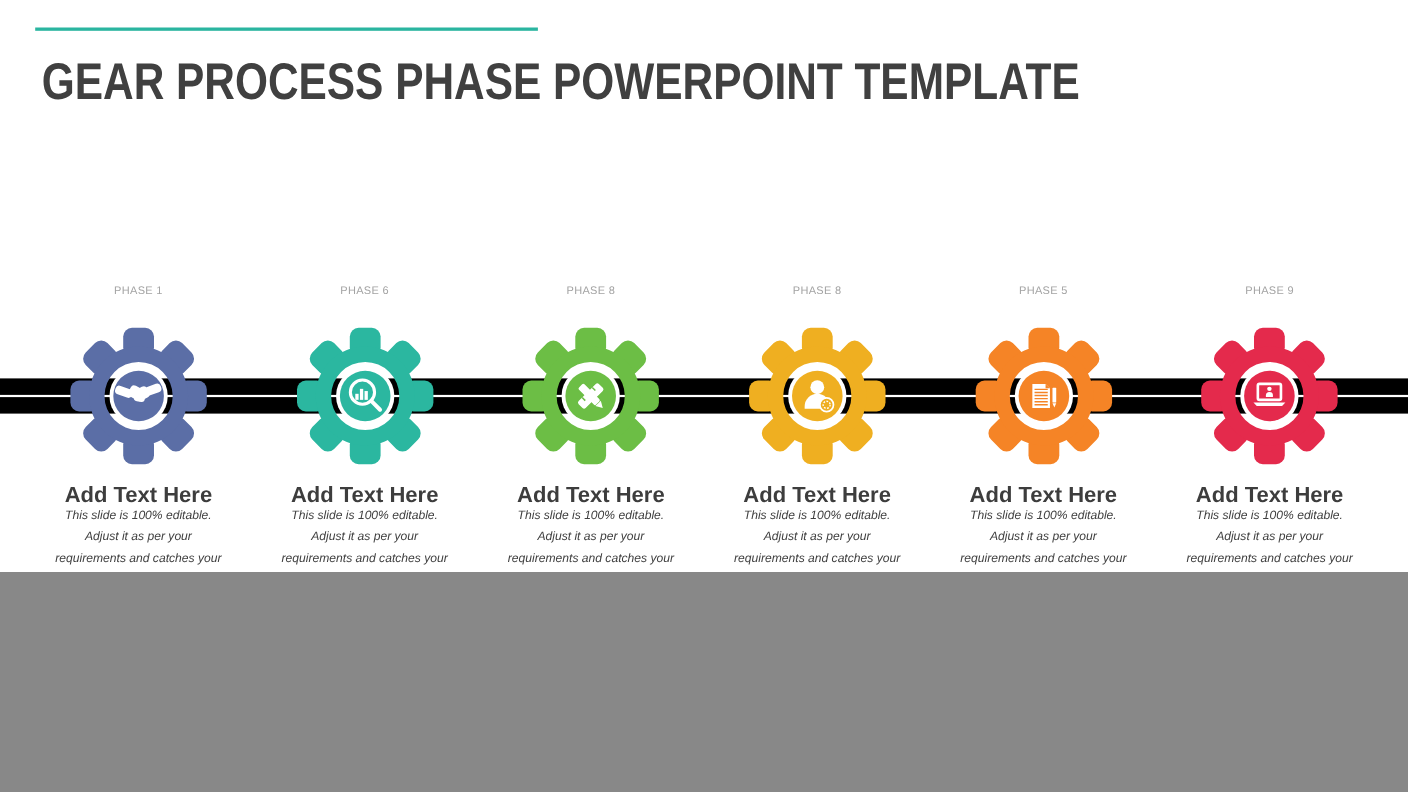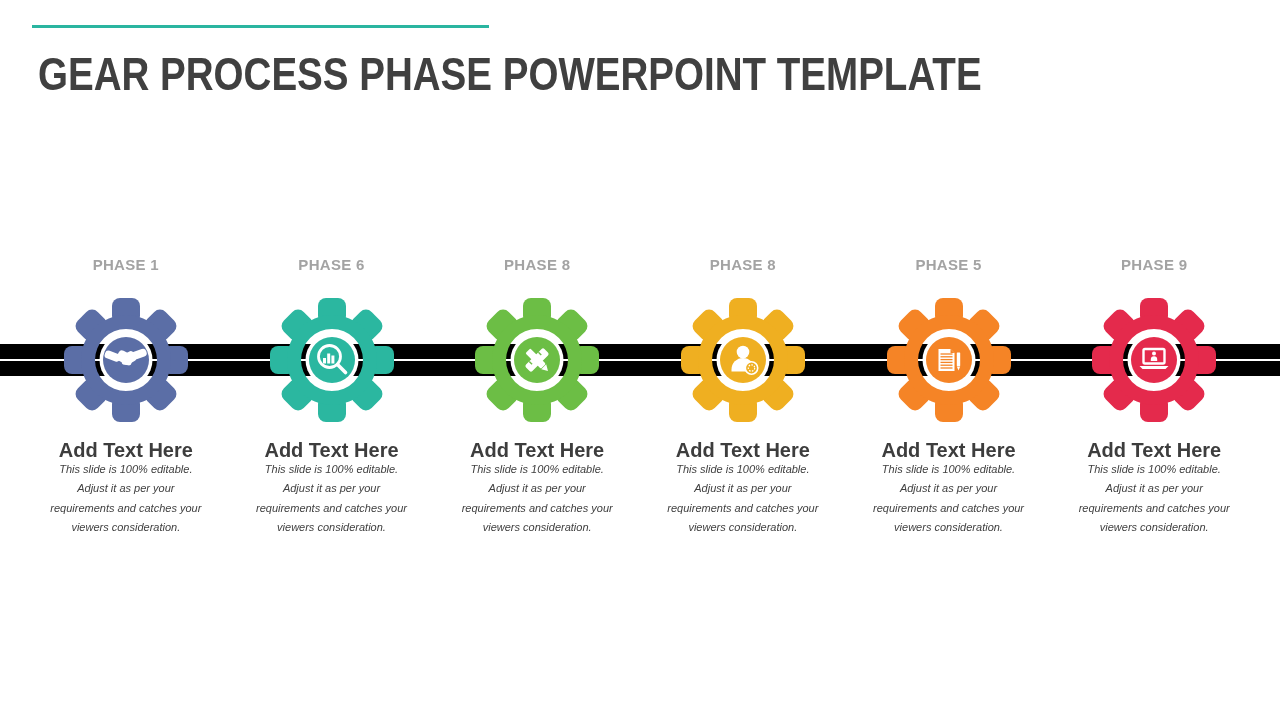--- a/index.html
+++ b/index.html
@@ -1,34 +1,34 @@
 <!DOCTYPE html>
 <html><head>
 <meta charset="utf-8">
 <style>
   html,body{margin:0;padding:0;background:#888;}
   #slide{
-    position:relative;width:1280px;height:720px;background:#ffffff;
+    position:relative;width:1280px;height:520px;background:#ffffff;
     overflow:hidden;font-family:"Liberation Sans","DejaVu Sans",sans-serif;
   }
   #accent-line{position:absolute;left:32px;top:25px;width:457px;height:3px;}
   #page-title{
     position:absolute;left:38px;top:46px;white-space:nowrap;
     font-size:47px;font-weight:700;letter-spacing:0px;
     transform:scaleX(0.82);transform-origin:left top;
   }
   #band{position:absolute;left:0;top:344px;width:1280px;height:32px;z-index:1;}
   #band-divider{position:absolute;left:0;top:15px;width:100%;height:2px;}
   #columns{
     position:absolute;left:23px;top:256px;width:1234px;z-index:2;
     display:flex;flex-direction:row;
   }
   .phase-col{flex:1 1 0;display:flex;flex-direction:column;align-items:center;}
   .phase-label{
-    height:18px;line-height:18px;font-size:15px;font-weight:700;
+    height:18px;line-height:18px;font-size:10px;font-weight:400;
     color:#a3a3a3;letter-spacing:.3px;
   }
   .gear-svg{margin-top:22px;width:128px;height:128px;display:block;}
   .text-block{margin-top:16px;text-align:center;}
   .text-heading{font-size:20px;font-weight:700;color:#3d3d3d;line-height:20px;}
   .text-body{
     margin:0 auto 0;width:162px;font-size:11px;font-style:italic;
     color:#404040;line-height:19.4px;
   }
 </style>

